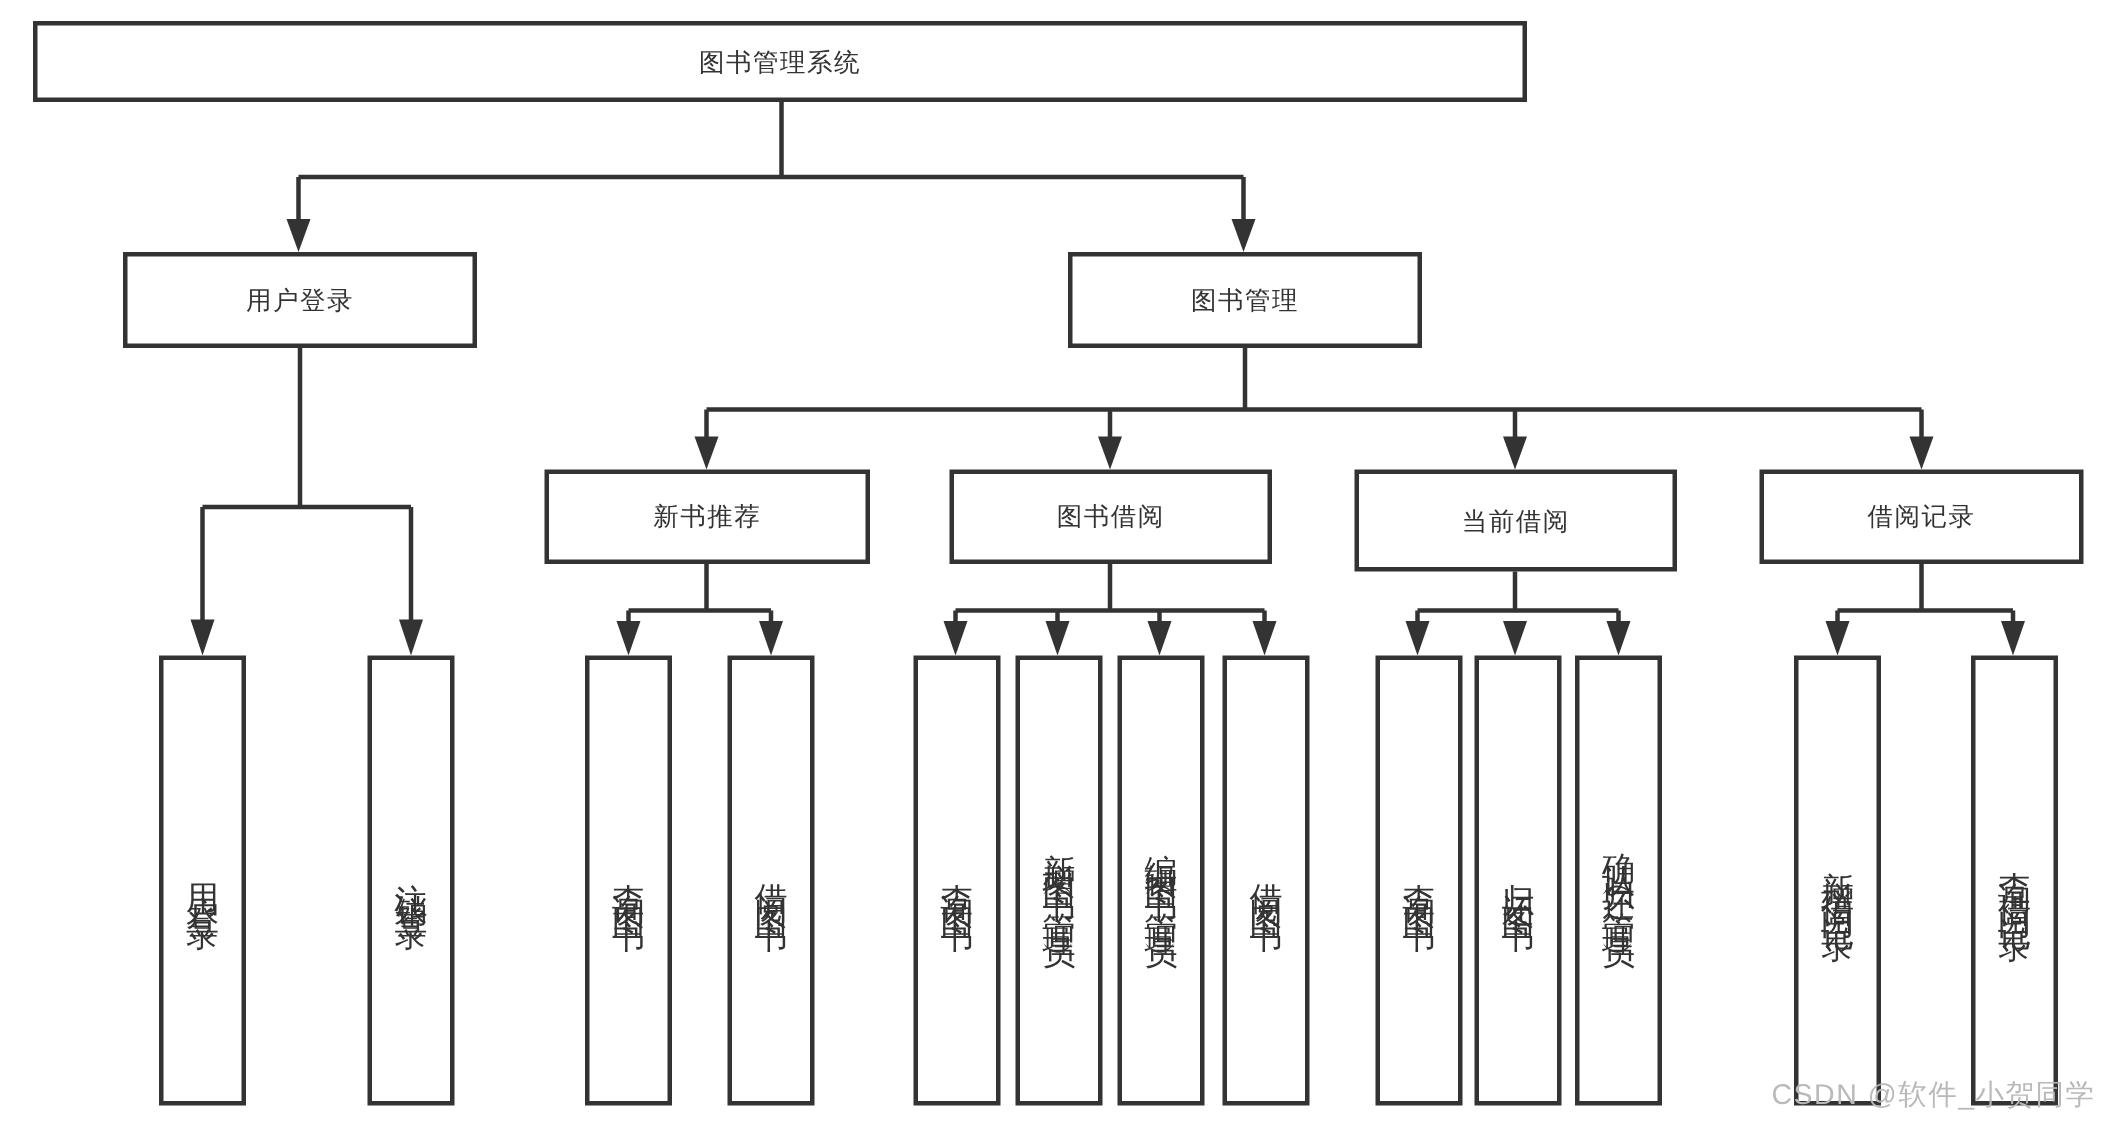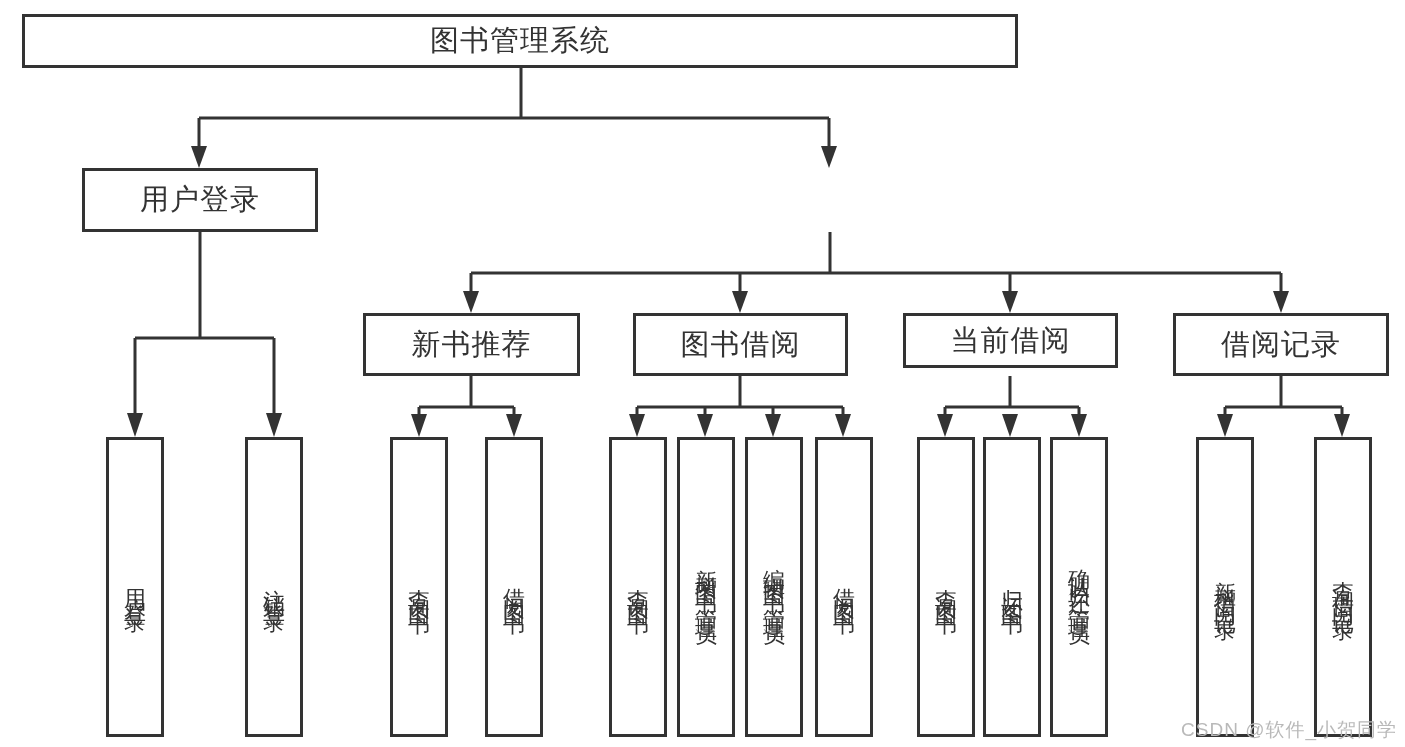--- a/index.html
+++ b/index.html
@@ -18,21 +18,21 @@
     width: 1405px; height: 747px;
   }
   .node {
     position: absolute;
     box-sizing: border-box;
     border: 3px solid #333333;
     background: #ffffff;
     display: flex;
     align-items: center;
     justify-content: center;
-    font-size: 29px;
+    font-size: 17px;
     letter-spacing: 1px;
     color: #333333;
   }
   .node.leaf { font-size: 22px; }
   .node.leaf .vtext {
     writing-mode: vertical-rl;
     text-orientation: mixed;
     letter-spacing: 8px;
     line-height: 1;
     white-space: nowrap;
@@ -93,28 +93,31 @@
     </g>
   </svg>
 
   <div class="node" style="left:22px; top:14px; width:996px; height:54px;">
     <span>图书管理系统</span>
   </div>
 
   <div class="node" style="left:82px; top:168px; width:236px; height:64px;">
     <span>用户登录</span>
   </div>
+  <div class="node" style="left:712px; top:168px; width:236px; height:64px;">
+    <span>图书管理</span>
+  </div>
 
   <div class="node" style="left:633px; top:313px; width:215px; height:63px;">
     <span>图书借阅</span>
   </div>
   <div class="node" style="left:363px; top:313px; width:217px; height:63px;">
     <span>新书推荐</span>
   </div>
-  <div class="node" style="left:903px; top:313px; width:215px; height:55px;">
+  <div class="node" style="left:903px; top:313px; width:215px; height:68px;">
     <span>当前借阅</span>
   </div>
   <div class="node" style="left:1173px; top:313px; width:216px; height:63px;">
     <span>借阅记录</span>
   </div>
 
   <div class="node leaf" style="left:106px; top:437px; width:58px; height:300px;">
     <span class="vtext">用户登录</span>
   </div>
   <div class="node leaf" style="left:245px; top:437px; width:58px; height:300px;">

